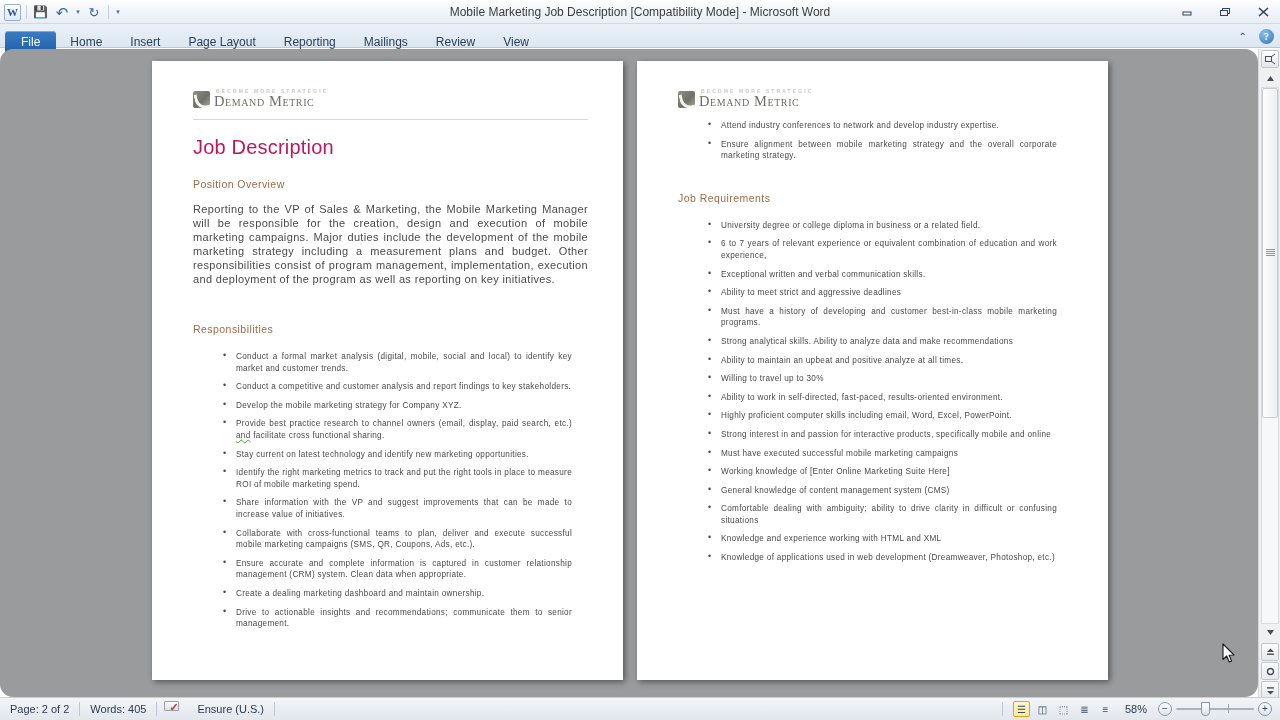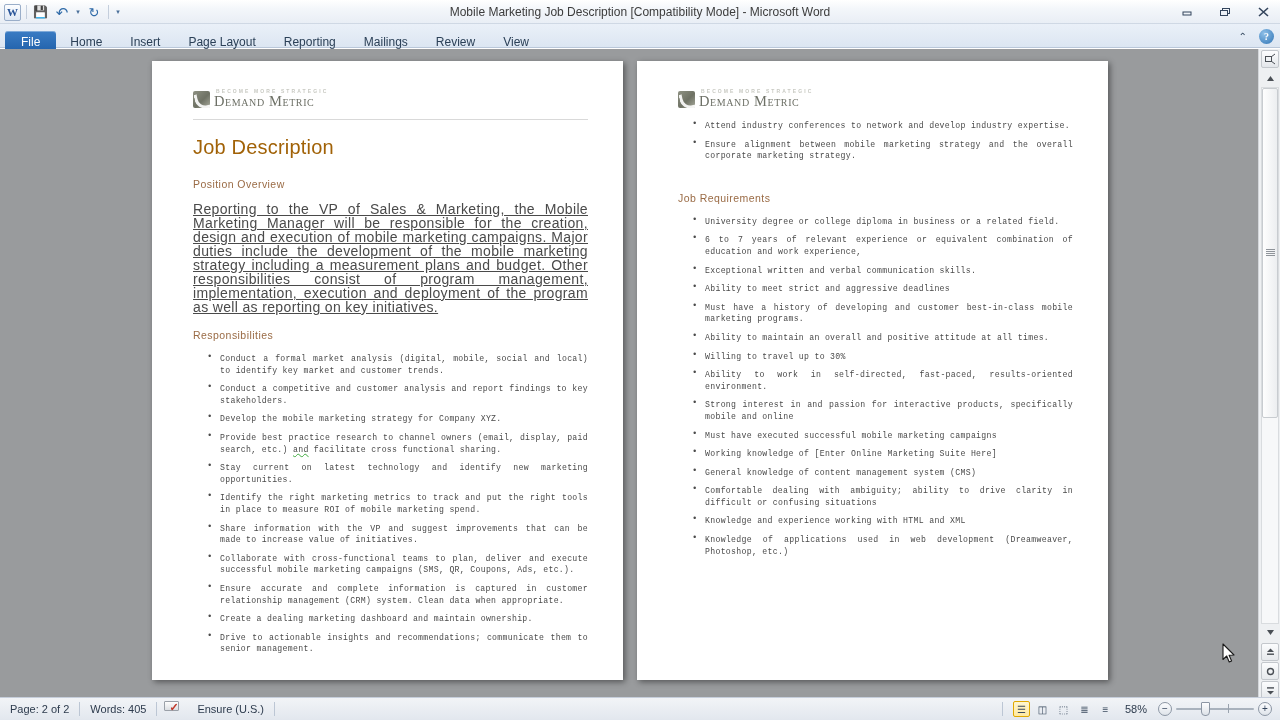--- a/index.html
+++ b/index.html
@@ -62,20 +62,21 @@
     color: #fff; font-size: 10px; font-weight: bold; display: flex; align-items: center; justify-content: center;
     font-family: "Liberation Serif", serif;
   }
   .collapse-btn { font-size: 10px; color: #2b4057; }
 
   
   .docarea {
     position: absolute; left: 0; top: 49px; width: 1258px; height: 648px;
     background: #999b9d;
     overflow: hidden;
+    border-radius: 13px;
   }
   .page {
     position: absolute; top: 12px; width: 471px; height: 619px;
     background: #ffffff;
     box-shadow: 2px 2px 6px rgba(0,0,0,.45);
   }
   .page.p1 { left: 152px; }
   .page.p2 { left: 637px; }
   .page-inner { position: absolute; left: 41px; top: 27px; width: 395px; }
 
@@ -94,29 +95,29 @@
   .logo-tag {
     position: absolute; left: 23px; top: 0px; font-size: 5px; letter-spacing: 2.1px;
     color: #c8c9c2; text-transform: uppercase; font-weight: bold; white-space: nowrap;
   }
   .logo-name {
     position: absolute; left: 21px; top: 5px; font-size: 14.5px; letter-spacing: .6px;
     color: #6d7066; font-variant: small-caps; font-family: "Liberation Serif", serif; white-space: nowrap;
   }
   .hrule { border-top: 1px solid #d9d9d9; margin: 7px 0 16px 0; }
 
-  .doc-title { font-size: 20px; color: #a16207; font-weight: normal; margin-bottom: 19px; letter-spacing: .2px; }
+  .doc-title { font-size: 20px; color: #be185d; font-weight: normal; margin-bottom: 19px; letter-spacing: .2px; }
   .section-head {
     font-size: 10.5px; color: #9a6b45; margin: 0 0 12px 0; letter-spacing: .45px; font-weight: normal;
   }
-  .section-head.spaced { margin-top: 15px; }
+  .section-head.spaced { margin-top: 37px; }
   .para {
-    font-size: 14px; color: #4a4a4a; line-height: 14px; text-align: justify; letter-spacing: .35px; text-decoration: underline;
-  }
-  ul.bullets { list-style: none; margin: 0; padding: 0; font-family: Liberation Mono, monospace; }
+    font-size: 11px; color: #4a4a4a; line-height: 14px; text-align: justify; letter-spacing: .35px;
+  }
+  ul.bullets { list-style: none; margin: 16px; padding: 0; }
   ul.bullets li {
     position: relative; padding-left: 27px; font-size: 8.2px; color: #4a4a4a;
     line-height: 11.6px; margin-bottom: 7px; text-align: justify; letter-spacing: .3px;
   }
   ul.bullets li::before {
     content: "\2022"; position: absolute; left: 14px; top: -1px; font-size: 9px; color: #4a4a4a;
   }
   .sq { text-decoration: underline; text-decoration-color: #3faa3f; text-decoration-style: wavy; text-decoration-skip-ink: none; }
 
   
@@ -310,23 +311,25 @@
       </ul>
 
       <h2 class="section-head" style="margin-top:30px">Job Requirements</h2>
 
       <ul class="bullets">
         <li>University degree or college diploma in business or a related field.</li>
         <li>6 to 7 years of relevant experience or equivalent combination of education and work experience,</li>
         <li>Exceptional written and verbal communication skills.</li>
         <li>Ability to meet strict and aggressive deadlines</li>
         <li>Must have a history of developing and customer best-in-class mobile marketing programs.</li>
-        <li>Ability to maintain an overall and positive attitude at all times.</li>
+        <li>Strong analytical skills. Ability to analyze data and make recommendations</li>
+        <li>Ability to maintain an upbeat and positive analyze at all times.</li>
         <li>Willing to travel up to 30%</li>
         <li>Ability to work in self-directed, fast-paced, results-oriented environment.</li>
+        <li>Highly proficient computer skills including email, Word, Excel, PowerPoint.</li>
         <li>Strong interest in and passion for interactive products, specifically mobile and online</li>
         <li>Must have executed successful mobile marketing campaigns</li>
         <li>Working knowledge of [Enter Online Marketing Suite Here]</li>
         <li>General knowledge of content management system (CMS)</li>
         <li>Comfortable dealing with ambiguity; ability to drive clarity in difficult or confusing situations</li>
         <li>Knowledge and experience working with HTML and XML</li>
         <li>Knowledge of applications used in web development (Dreamweaver, Photoshop, etc.)</li>
       </ul>
 
     </div>

